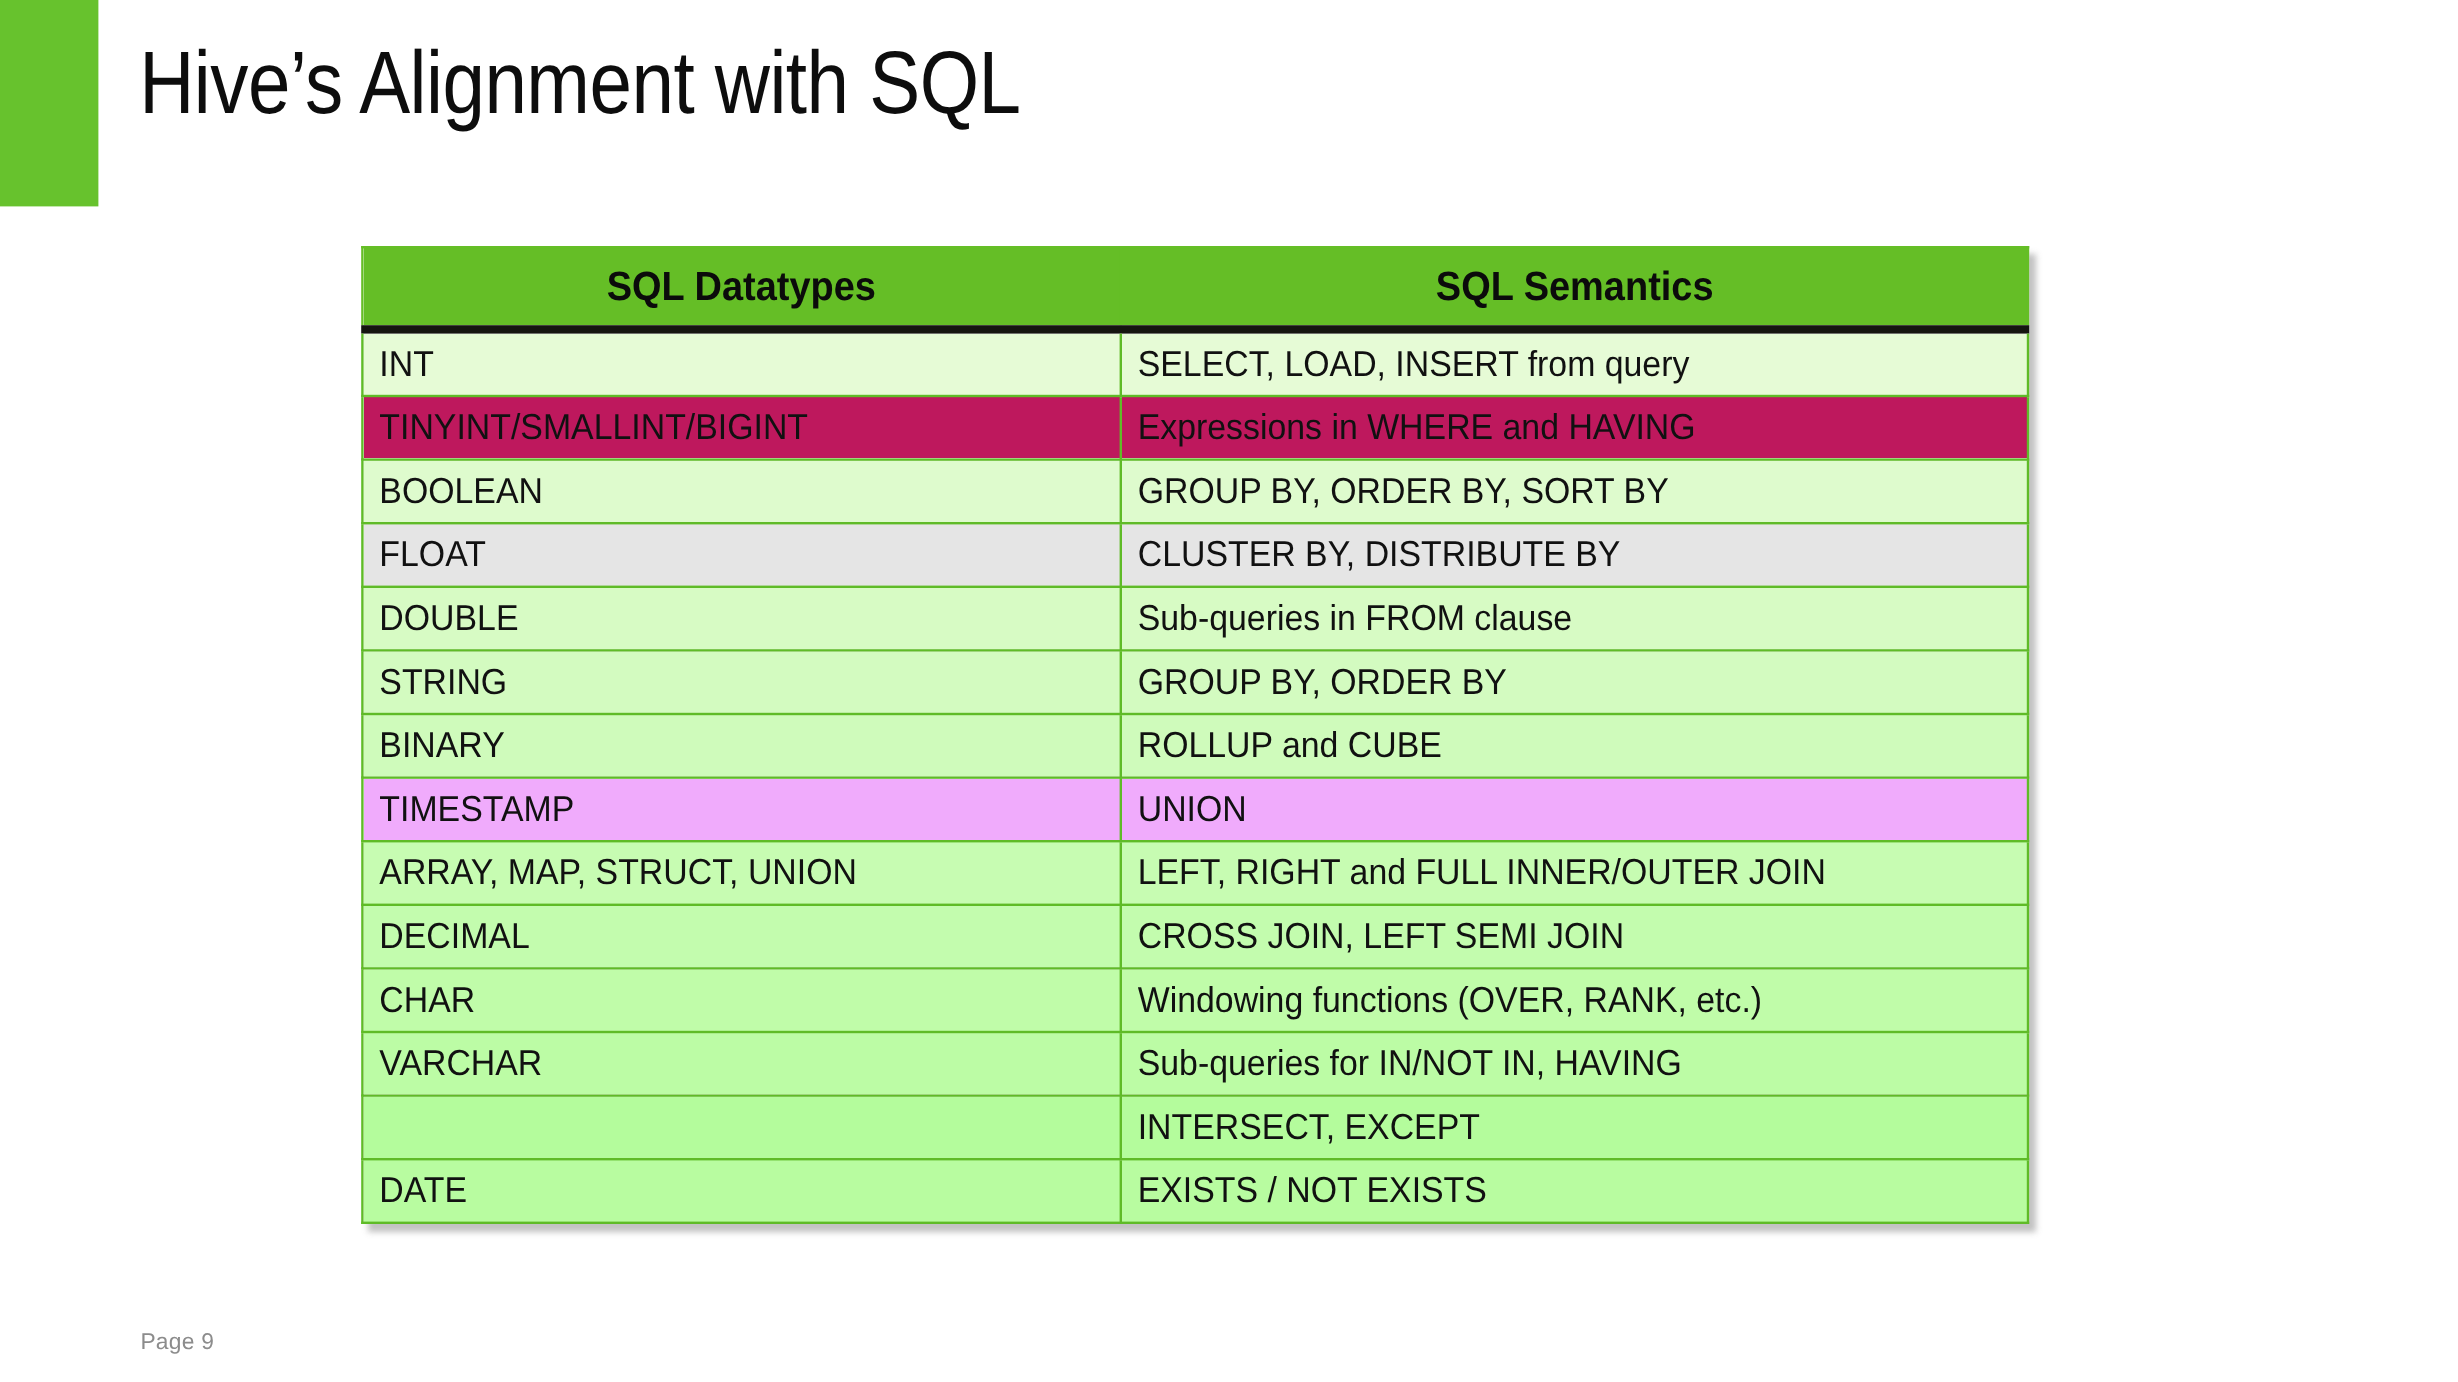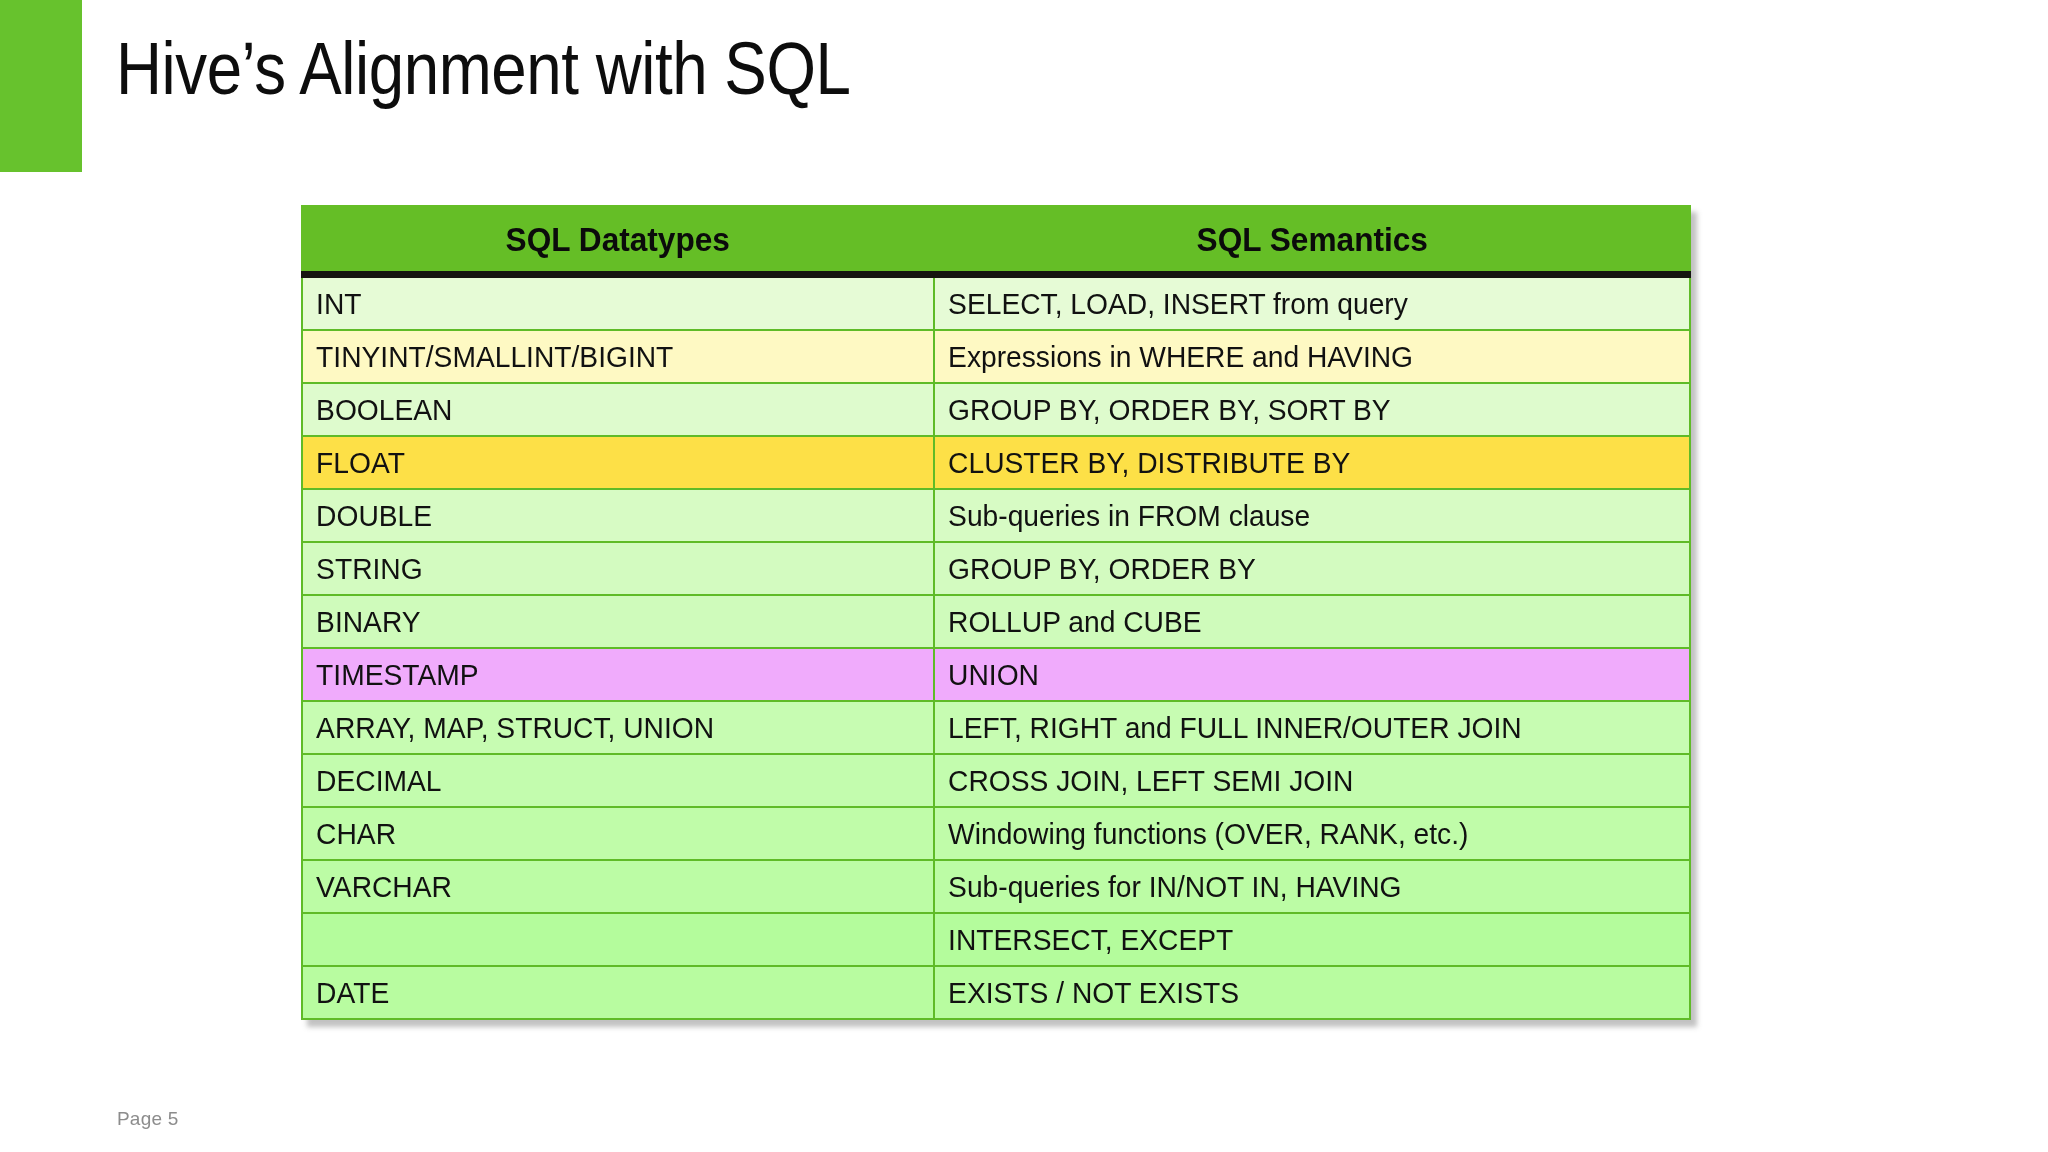--- a/index.html
+++ b/index.html
@@ -133,29 +133,29 @@
         <tr>
           <th>SQL Datatypes</th>
           <th>SQL Semantics</th>
         </tr>
       </thead>
       <tbody id="table-body">
           <tr style="background: rgb(230, 251, 214);">
             <td>INT</td>
             <td>SELECT, LOAD, INSERT from query</td>
           </tr>
-          <tr style="background: #fef9c3;">
+          <tr style="background: #be185d;">
             <td>TINYINT/SMALLINT/BIGINT</td>
             <td>Expressions in WHERE and HAVING</td>
           </tr>
           <tr style="background: rgb(222, 251, 205);">
             <td>BOOLEAN</td>
             <td>GROUP BY, ORDER BY, SORT BY</td>
           </tr>
-          <tr style="background: #fde047;">
+          <tr style="background: #e5e5e5;">
             <td>FLOAT</td>
             <td>CLUSTER BY, DISTRIBUTE BY</td>
           </tr>
           <tr style="background: rgb(215, 251, 196);">
             <td>DOUBLE</td>
             <td>Sub-queries in FROM clause</td>
           </tr>
           <tr style="background: rgb(211, 251, 192); margin-top: 22px;">
             <td>STRING</td>
             <td>GROUP BY, ORDER BY</td>
@@ -189,15 +189,15 @@
             <td>INTERSECT, EXCEPT</td>
           </tr>
           <tr style="background: rgb(184, 252, 160);">
             <td>DATE</td>
             <td>EXISTS / NOT EXISTS</td>
           </tr>
         </tbody>
     </table>
   </div>
 
-  <div class="page-number">Page 5</div>
+  <div class="page-number">Page 9</div>
 
 </div>
 
 </body></html>

